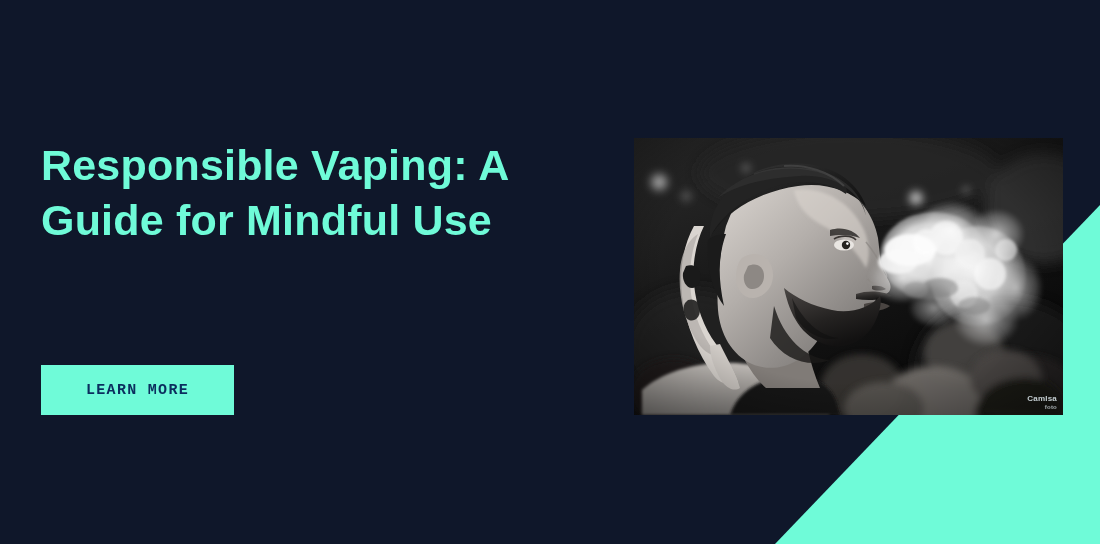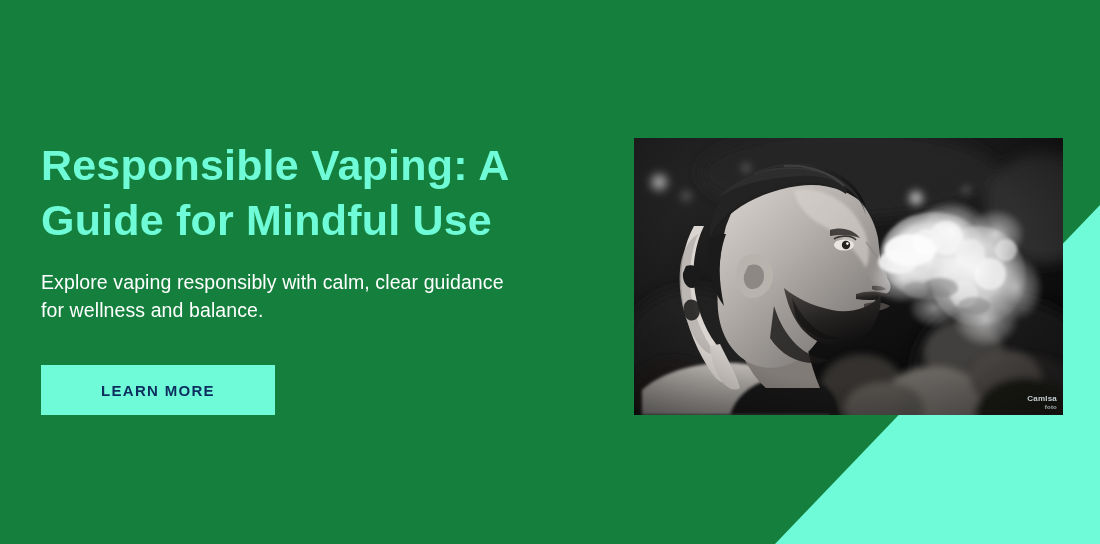--- a/index.html
+++ b/index.html
@@ -14,21 +14,21 @@
     font-family: "Liberation Sans", sans-serif;
     background: #03356A;
     position: relative;
   }
 
   #hero-banner {
     position: absolute;
     inset: 0;
     width: 1100px;
     height: 544px;
-    background: #15803d;
+    background: #0f172a;
     overflow: hidden;
   }
 
   
   #corner-wedge {
     position: absolute;
     right: 0;
     bottom: 0;
     width: 1100px;
     height: 544px;
@@ -60,27 +60,27 @@
     font-weight: 400;
     letter-spacing: 0.1px;
     white-space: pre-line;
     max-width: 560px;
   }
 
   #cta-button {
     position: absolute;
     left: 41px;
     top: 365px;
-    width: 234px;
+    width: 193px;
     height: 50px;
     background: #6FFBD8;
     border: none;
     border-radius: 0;
     color: #0B2E5E;
-    font-family: Liberation Sans, sans-serif;
+    font-family: Liberation Mono, monospace;
     font-size: 15px;
     font-weight: bold;
     letter-spacing: 1.3px;
     cursor: pointer;
     display: flex;
     align-items: center;
     justify-content: center;
   }
 
   
@@ -121,22 +121,20 @@
 
 <div id="hero-banner">
 
   <svg id="corner-wedge" viewBox="0 0 1100 544" preserveAspectRatio="none" aria-hidden="true">
     <polygon points="1100,205 1100,544 775,544" fill="#6FFBD8"></polygon>
   </svg>
 
   <div id="text-column">
     <h1 id="headline">Responsible Vaping: A
 Guide for Mindful Use</h1>
-    <p id="subheadline">Explore vaping responsibly with calm, clear guidance
-for wellness and balance.</p>
   </div>
 
   <button id="cta-button">LEARN MORE</button>
 
   <div id="hero-photo">
     <svg viewBox="0 0 429 277" preserveAspectRatio="xMidYMid slice" aria-hidden="true">
       <defs>
         <linearGradient id="bgGrad" x1="0" y1="0" x2="1" y2="1">
           <stop offset="0%" stop-color="#ララ"></stop>
         </linearGradient>

